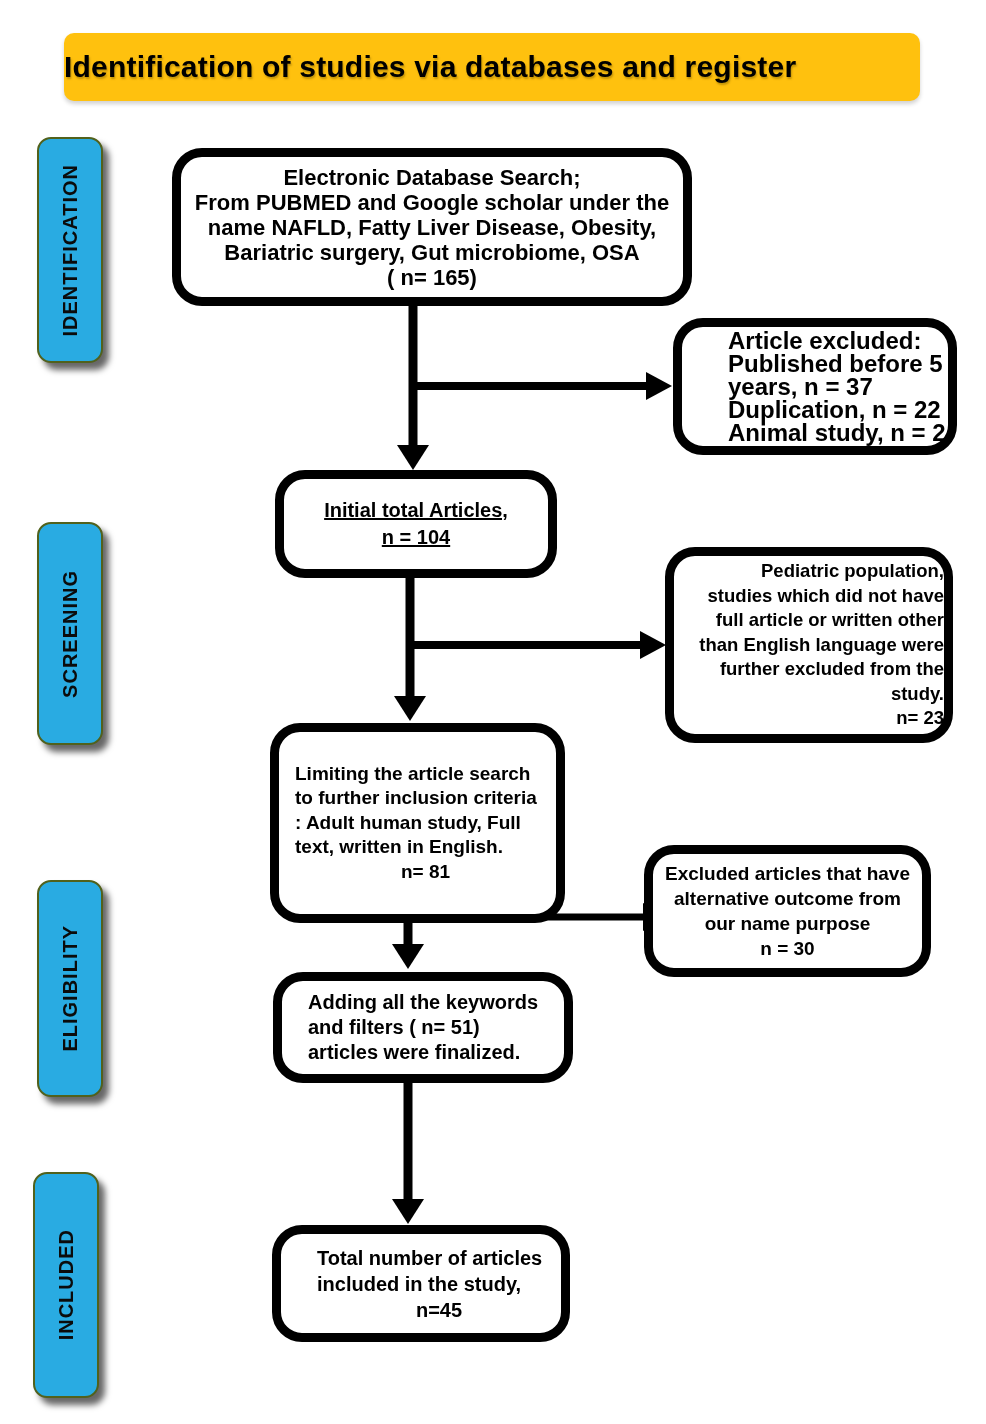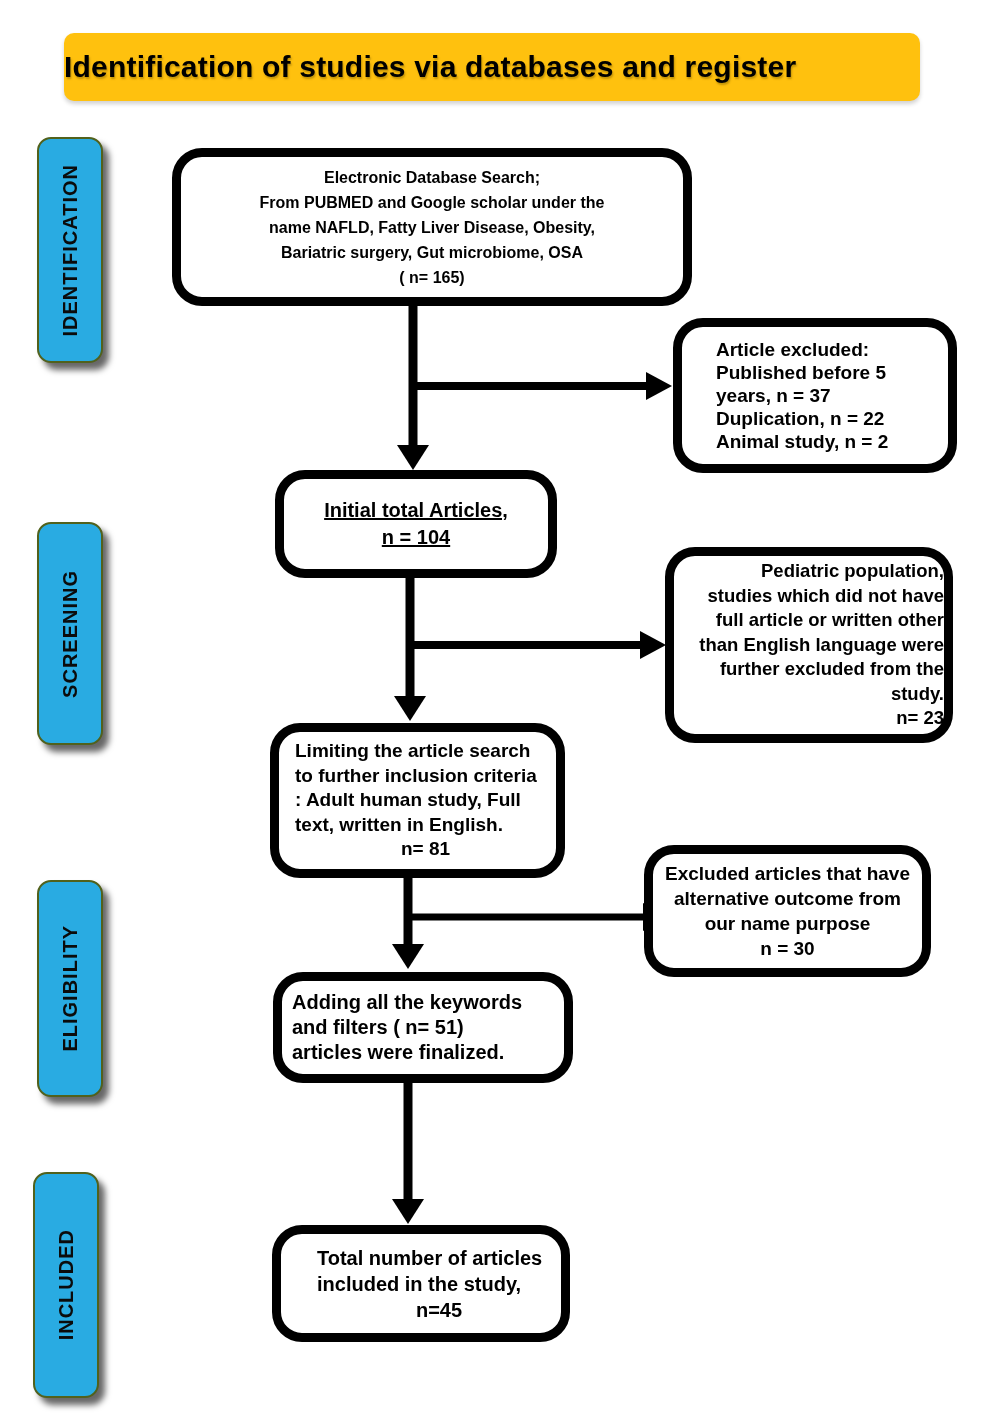--- a/index.html
+++ b/index.html
@@ -64,45 +64,45 @@
     display: flex;
     flex-direction: column;
     justify-content: center;
     font-weight: bold;
   }
   .flowbox .line { white-space: nowrap; }
   .center-last .line:last-child { text-align: center; }
 
   #box-database-search {
     left: 172px; top: 148px; width: 520px; height: 158px;
-    text-align: center; font-size: 16px; line-height: 25px;
+    text-align: center; font-size: 22px; line-height: 25px;
   }
   #box-articles-excluded {
-    left: 673px; top: 318px; width: 284px; height: 155px;
-    text-align: left; padding-left: 34px; font-size: 19px; line-height: 23px;
+    left: 673px; top: 318px; width: 284px; height: 137px;
+    text-align: left; padding-left: 46px; font-size: 24px; line-height: 23px;
   }
   #box-initial-total {
     left: 275px; top: 470px; width: 282px; height: 108px;
     text-align: center; font-size: 20px; line-height: 27px; text-decoration: underline;
   }
   #box-pediatric-excluded {
     left: 665px; top: 547px; width: 288px; height: 196px;
     text-align: right; font-size: 18.5px; line-height: 24.5px;
   }
   #box-limiting-search {
-    left: 270px; top: 723px; width: 295px; height: 155px;
+    left: 270px; top: 723px; width: 295px; height: 200px;
     text-align: left; padding-left: 16px; font-size: 19px; line-height: 24.5px;
   }
   #box-alternative-excluded {
     left: 644px; top: 845px; width: 287px; height: 132px;
     text-align: center; font-size: 19px; line-height: 25px;
   }
   #box-keywords-filters {
     left: 273px; top: 972px; width: 300px; height: 111px;
-    text-align: left; padding-left: 10px; font-size: 20px; line-height: 25px;
+    text-align: left; padding-left: 26px; font-size: 20px; line-height: 25px;
   }
   #box-total-included {
     left: 272px; top: 1225px; width: 298px; height: 117px;
     text-align: left; padding-left: 36px; font-size: 20px; line-height: 26px;
   }
 
   .arrows {
     position: absolute;
     left: 0; top: 0;
     width: 986px; height: 1424px;

